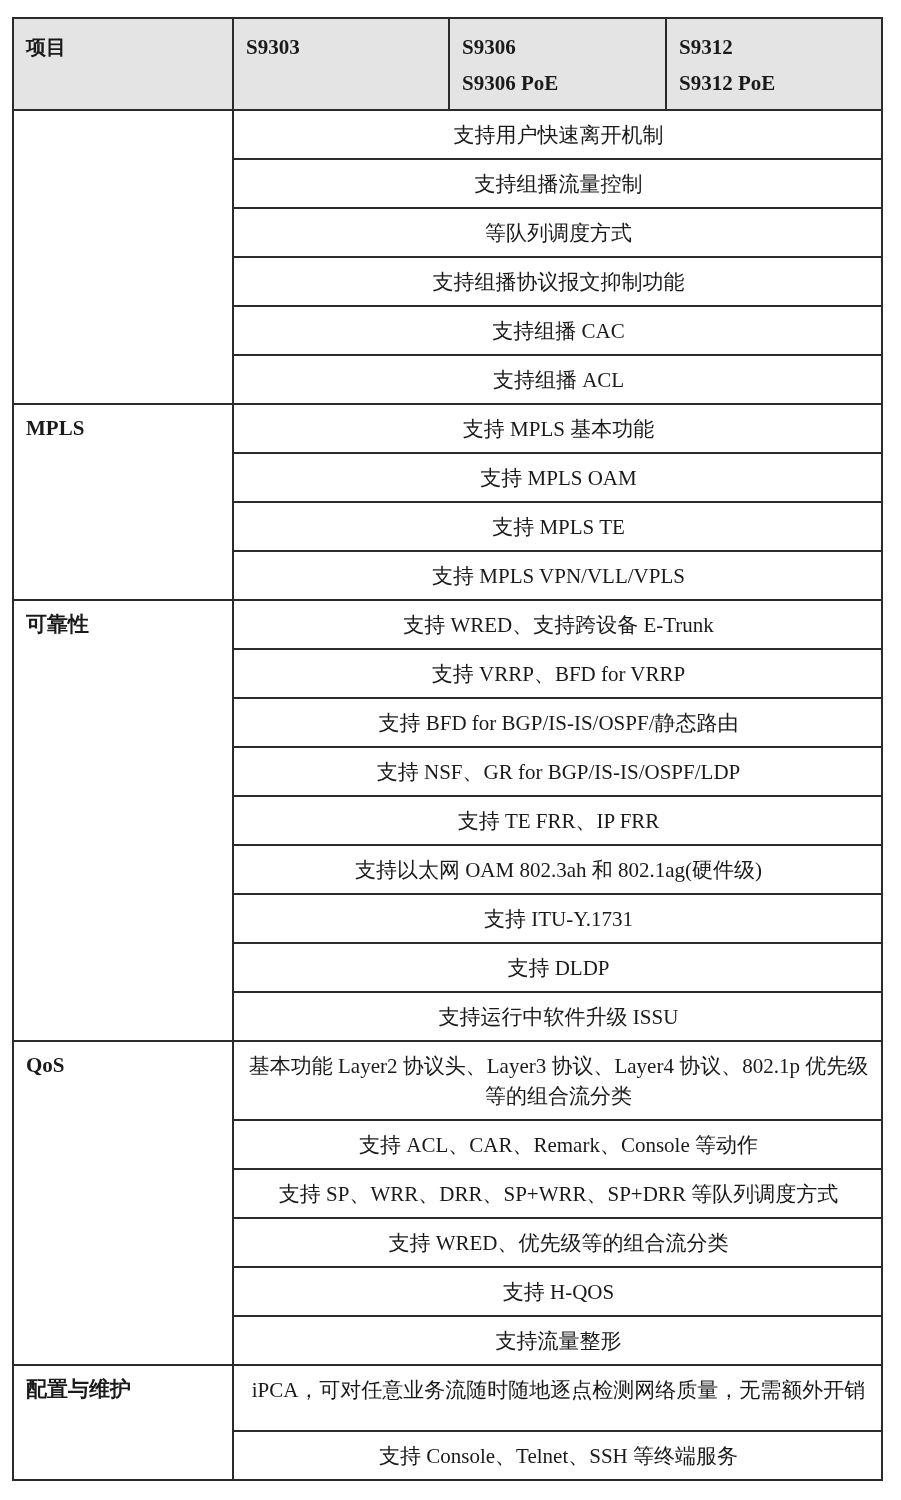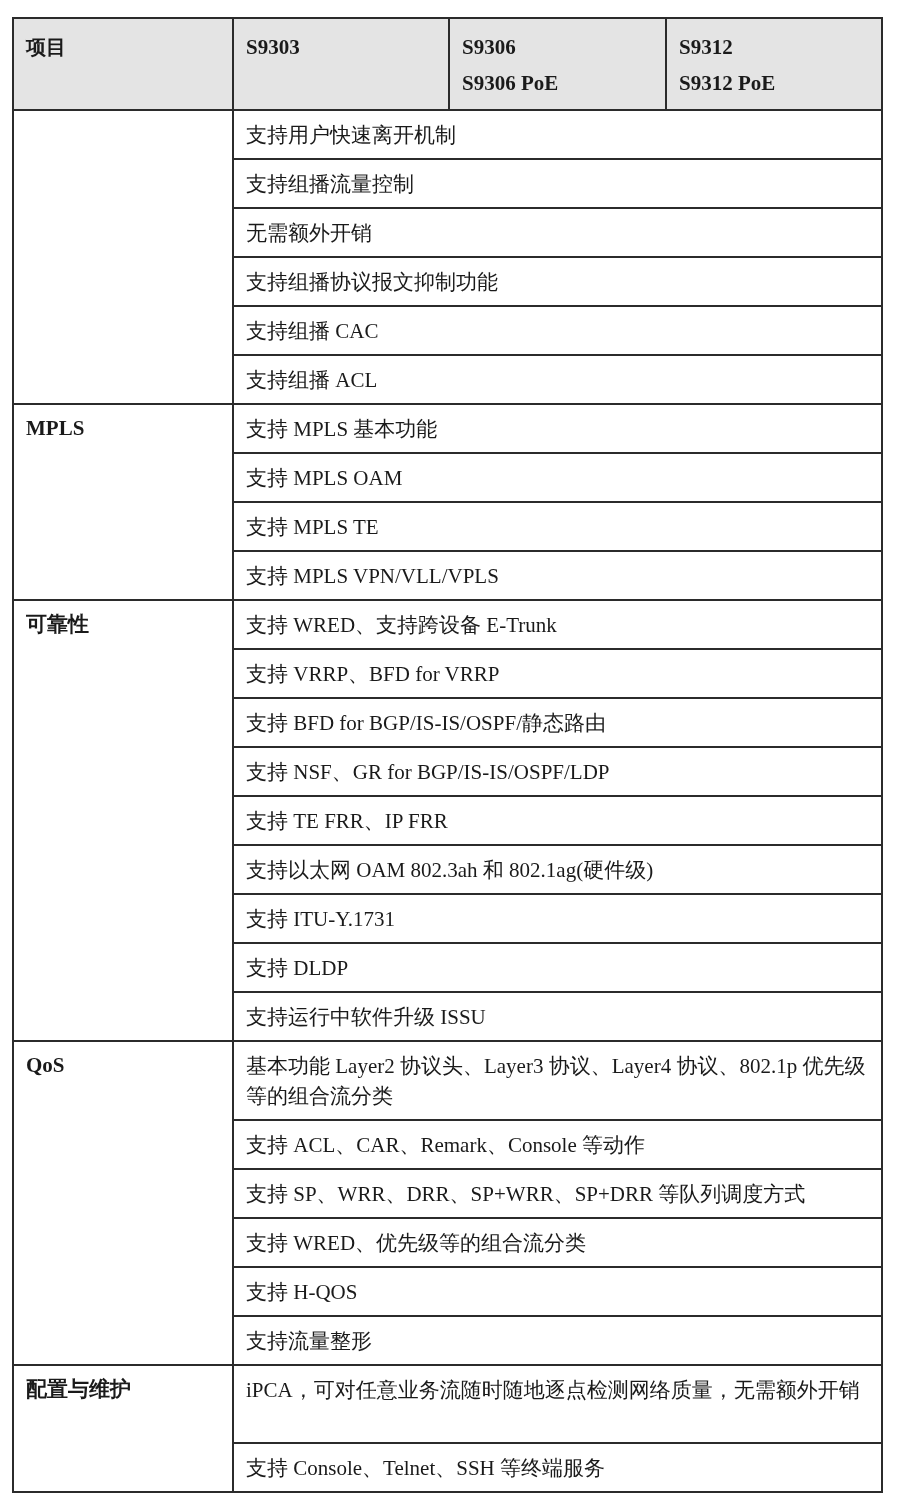--- a/index.html
+++ b/index.html
@@ -6,22 +6,22 @@
   body { width: 901px; height: 1500px; position: relative; overflow: hidden;
          font-family: "Liberation Serif", "DejaVu Serif", serif; color: #1a1a1a; }
   .tbl { position: absolute; left: 12px; top: 17px; width: 869px;
          border-collapse: collapse; table-layout: fixed; }
   .tbl td, .tbl th { border: 2px solid #2b2b2b; vertical-align: top; text-align: left;
          padding: 0 10px 0 12px; font-size: 21px; line-height: 30px; font-weight: normal; margin-left: 22px; }
   .tbl thead th { background: #e4e4e4; font-weight: bold; padding-top: 10px; padding-bottom: 8px;
          line-height: 36px; }
   .tbl thead th.first { font-family: "DejaVu Sans", sans-serif; font-size: 20px; }
   .tbl td.cat { padding-top: 8px; font-weight: bold; }
-  .tbl td.item { height: 48px; padding-top: 9px; padding-bottom: 8px; box-sizing: border-box; }
-  .tbl td.item.multi { height: 78px; }
+  .tbl td.item { height: 48px; padding-top: 9px; padding-bottom: 8px; box-sizing: border-box; text-align: center; }
+  .tbl td.item.multi { height: 66px; }
   .line { display: block; }
 </style>
 </head>
 <body>
 
 <table class="tbl">
   <colgroup>
     <col style="width:220px">
     <col style="width:216px">
     <col style="width:217px">
@@ -48,21 +48,21 @@
   <tbody>
 
     <tr>
       <td class="cat" rowspan="6"></td>
       <td class="item" colspan="3">支持用户快速离开机制</td>
     </tr>
     <tr>
         <td class="item" colspan="3">支持组播流量控制</td>
       </tr>
     <tr>
-        <td class="item" colspan="3">无需额外开销</td>
+        <td class="item" colspan="3">等队列调度方式</td>
       </tr>
     <tr>
         <td class="item" colspan="3">支持组播协议报文抑制功能</td>
       </tr>
     <tr>
         <td class="item" colspan="3">支持组播 CAC</td>
       </tr>
     <tr>
         <td class="item" colspan="3">支持组播 ACL</td>
       </tr>

